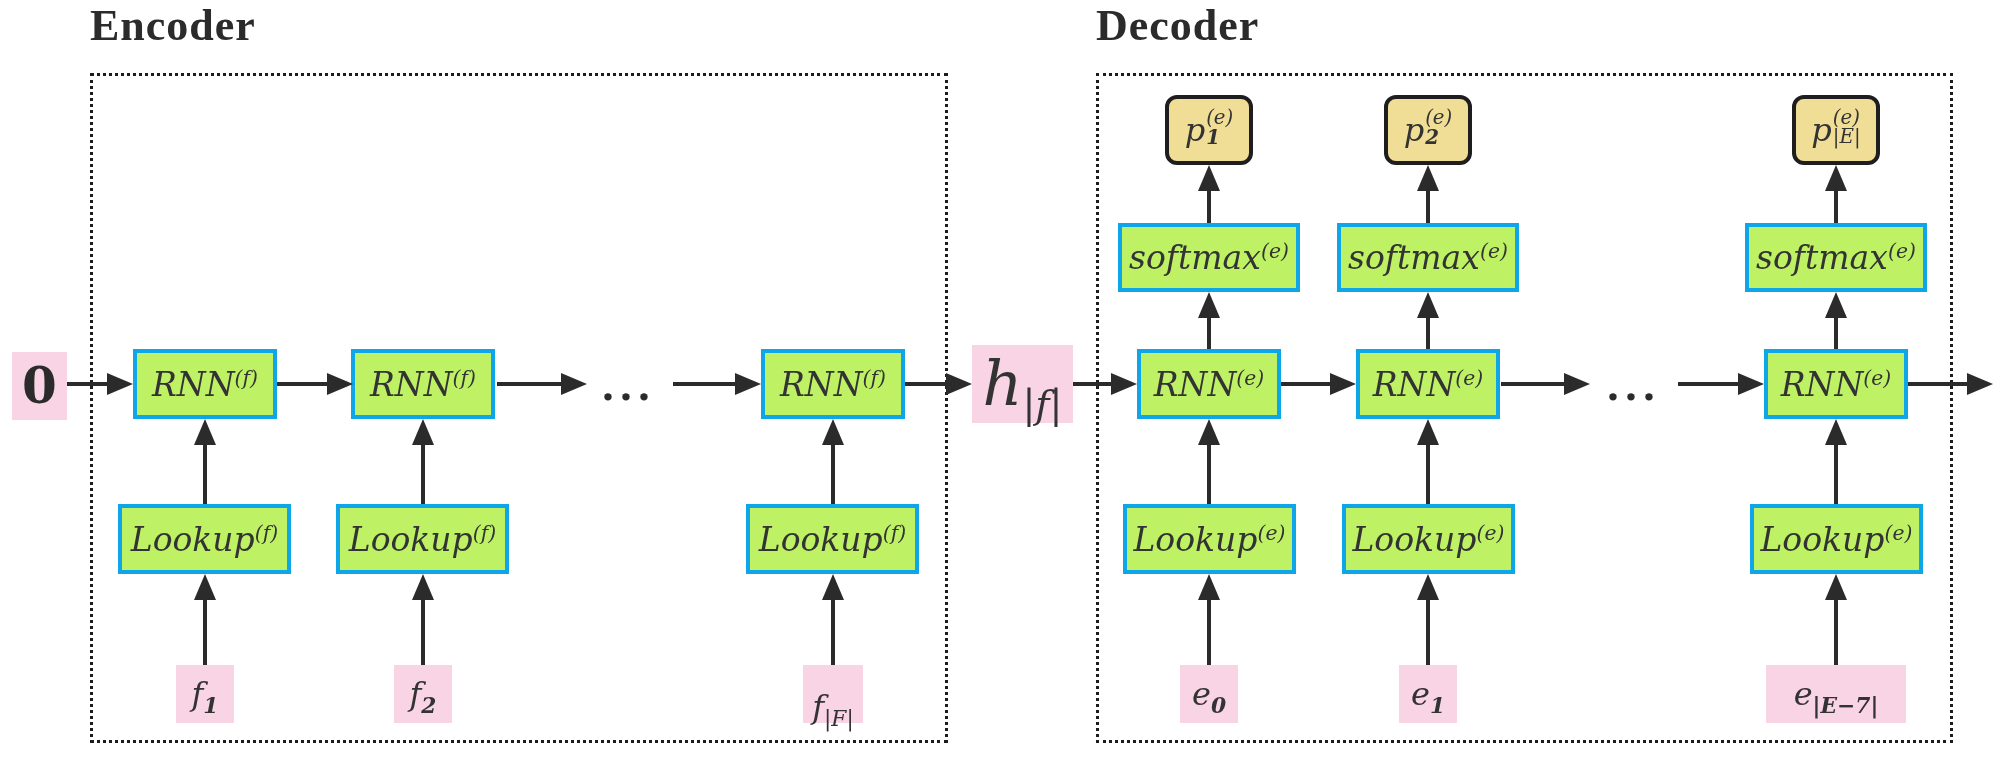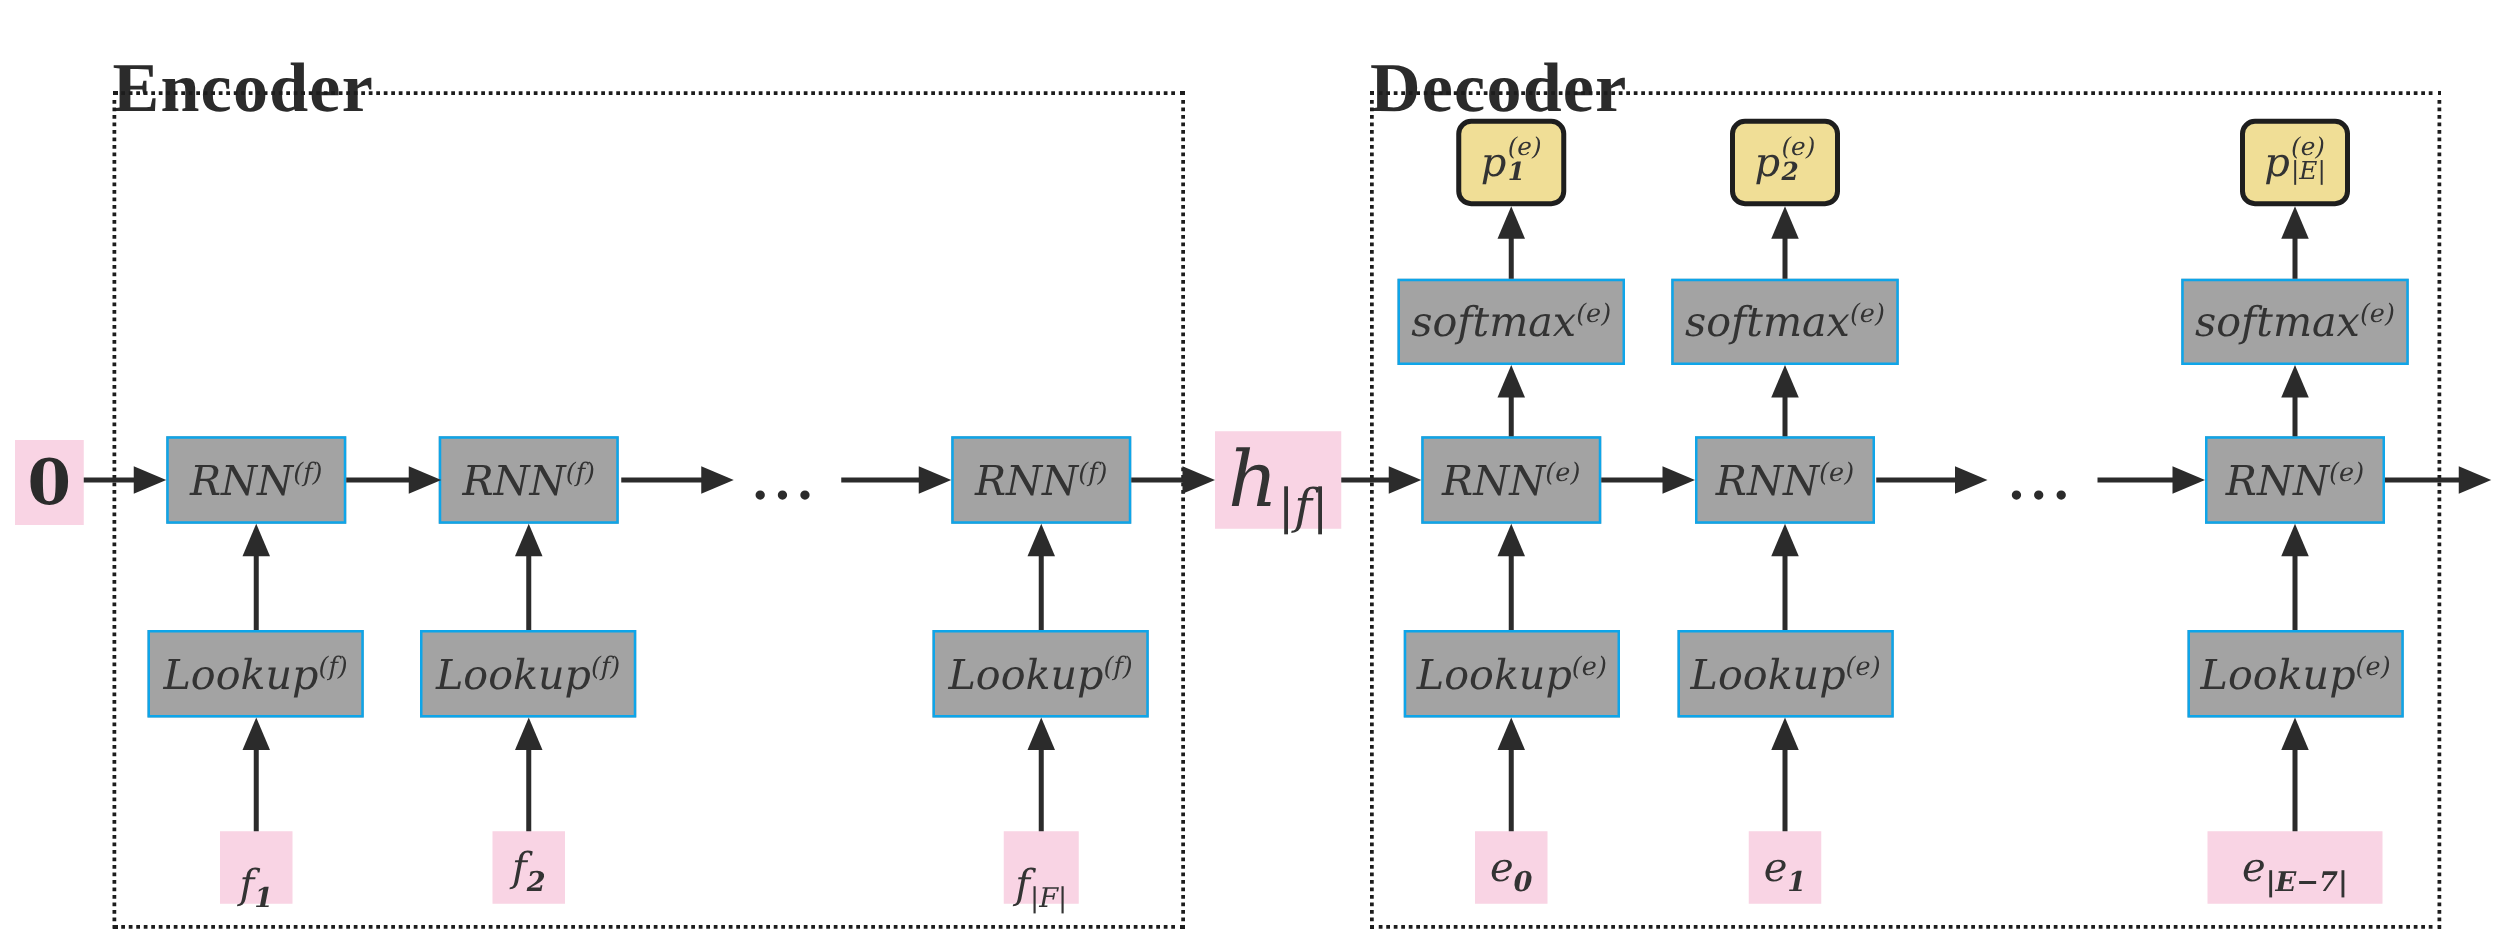--- a/index.html
+++ b/index.html
@@ -7,42 +7,41 @@
     position:relative;
     width:2000px;height:759px;
     background:#ffffff;
     font-family:"DejaVu Serif", serif;
     overflow:hidden;
   }
   .title{
     position:absolute;
     font-family:"Liberation Serif", serif;
     font-weight:700;
-    font-size:56px;
+    font-size:44px;
     line-height:1;
     color:#2b2b2b;
     letter-spacing:1px;
-    margin-top:39px;
   }
   .dotted{
     position:absolute;
     border:3px dotted #1c1c1c;
     box-sizing:border-box;
     background:transparent;
   }
   .box{
     position:absolute;
     box-sizing:border-box;
     display:flex;
     align-items:center;
     justify-content:center;
   }
   .gray{
-    background:#a3a3a3;
-    border:2px solid #0ea5e9;
+    background:#bef264;
+    border:4px solid #0ea5e9;
   }
   .pink{
     background:#f9d4e4;
     border:none;
   }
   .yellow{
     background:#f0de96;
     border:4px solid #1e1e1e;
     border-radius:12px;
   }
@@ -117,21 +116,21 @@
   <div class="box pink" style="left:12px;top:352px;width:55px;height:68px;">
     <span class="zero">0</span>
   </div>
 
   <div class="box gray" style="left:133px;top:349px;width:144px;height:70px;">
     <span class="math nl"><span>RNN</span><sup>(f)</sup></span>
   </div>
   <div class="box gray" style="left:118px;top:504px;width:173px;height:70px;">
     <span class="math nl"><span>Lookup</span><sup>(f)</sup></span>
   </div>
-  <div class="box pink" style="left:176px;top:665px;width:58px;height:58px;align-items:flex-end;">
+  <div class="box pink" style="left:176px;top:665px;width:58px;height:58px;">
     <span class="math il"><span>f</span><sub class="b">1</sub></span>
   </div>
 
   <div class="box gray" style="left:351px;top:349px;width:144px;height:70px;">
     <span class="math nl"><span>RNN</span><sup>(f)</sup></span>
   </div>
   <div class="box gray" style="left:336px;top:504px;width:173px;height:70px;">
     <span class="math nl"><span>Lookup</span><sup>(f)</sup></span>
   </div>
   <div class="box pink" style="left:394px;top:665px;width:58px;height:58px;">

